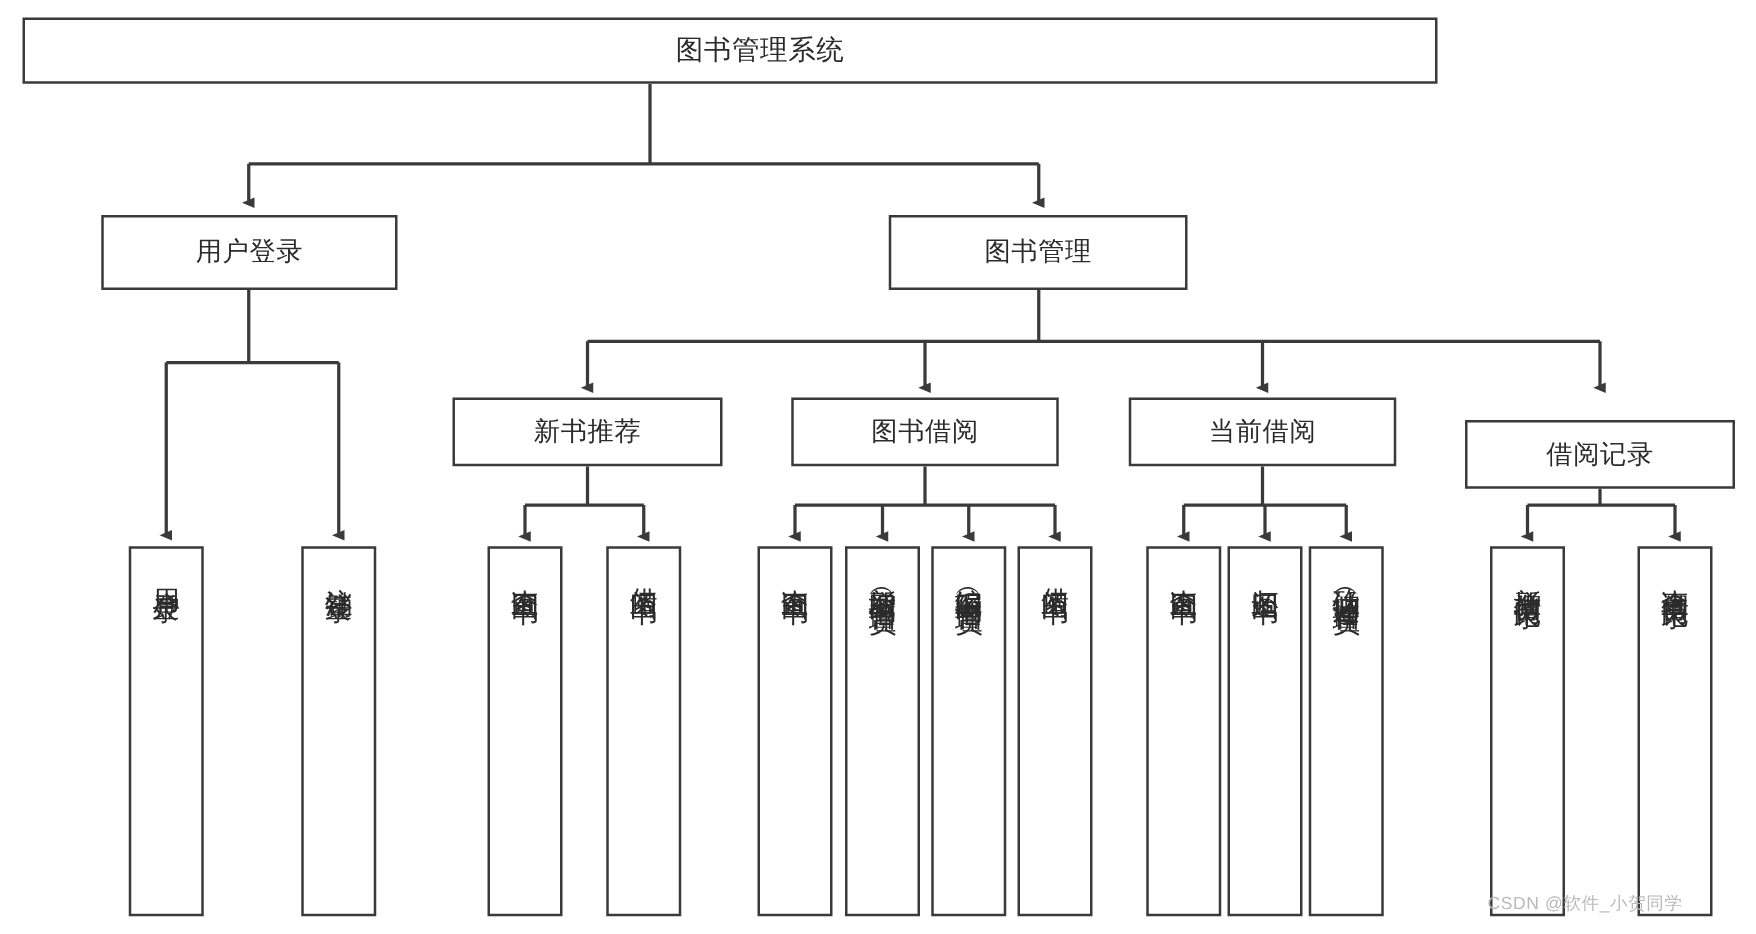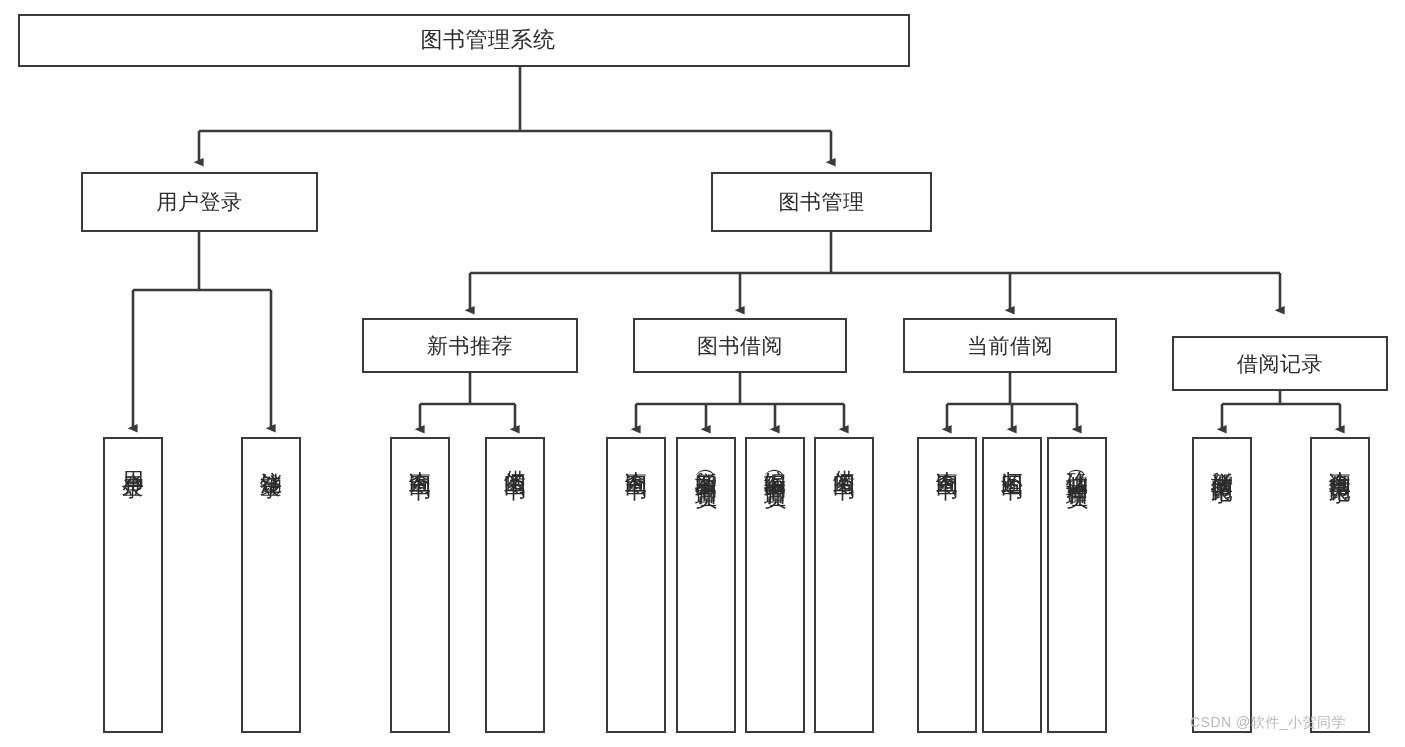--- a/index.html
+++ b/index.html
@@ -115,28 +115,28 @@
       <path d="M1012,404 L1012,429" marker-end="url(#arrow)"></path>
       <path d="M1077,404 L1077,429" marker-end="url(#arrow)"></path>
 
       <path d="M1280,373 L1280,404"></path>
       <path d="M1222,404 L1340,404"></path>
       <path d="M1222,404 L1222,429" marker-end="url(#arrow)"></path>
       <path d="M1340,404 L1340,429" marker-end="url(#arrow)"></path>
     </g>
   </svg>
 
-  <div class="node root horiz" style="left:18px; top:14px; width:892px; height:53px;padding-left:48px;">
+  <div class="node root horiz" style="left:18px; top:14px; width:1132px; height:53px;padding-left:48px;">
     <span class="label">图书管理系统</span>
   </div>
 
   <div class="node horiz" style="left:81px; top:172px; width:237px; height:60px;">
     <span class="label">用户登录</span>
   </div>
-  <div class="node horiz" style="left:711px; top:172px; width:221px; height:60px;align-items:center;">
+  <div class="node horiz" style="left:711px; top:172px; width:239px; height:60px;align-items:center;">
     <span class="label">图书管理</span>
   </div>
 
   <div class="node horiz" style="left:362px; top:318px; width:216px; height:55px;">
     <span class="label">新书推荐</span>
   </div>
   <div class="node horiz" style="left:633px; top:318px; width:214px; height:55px;justify-content:center;">
     <span class="label">图书借阅</span>
   </div>
   <div class="node horiz" style="left:903px; top:318px; width:214px; height:55px;">

